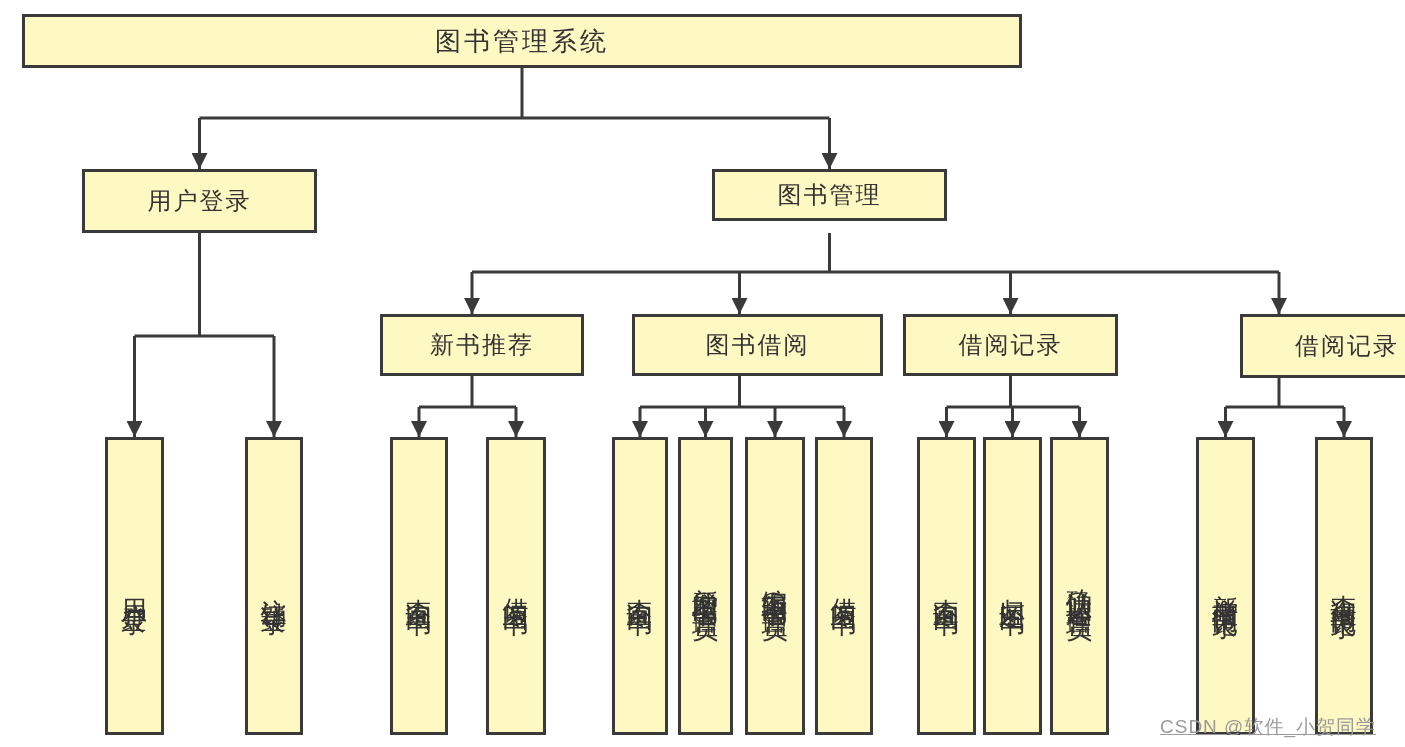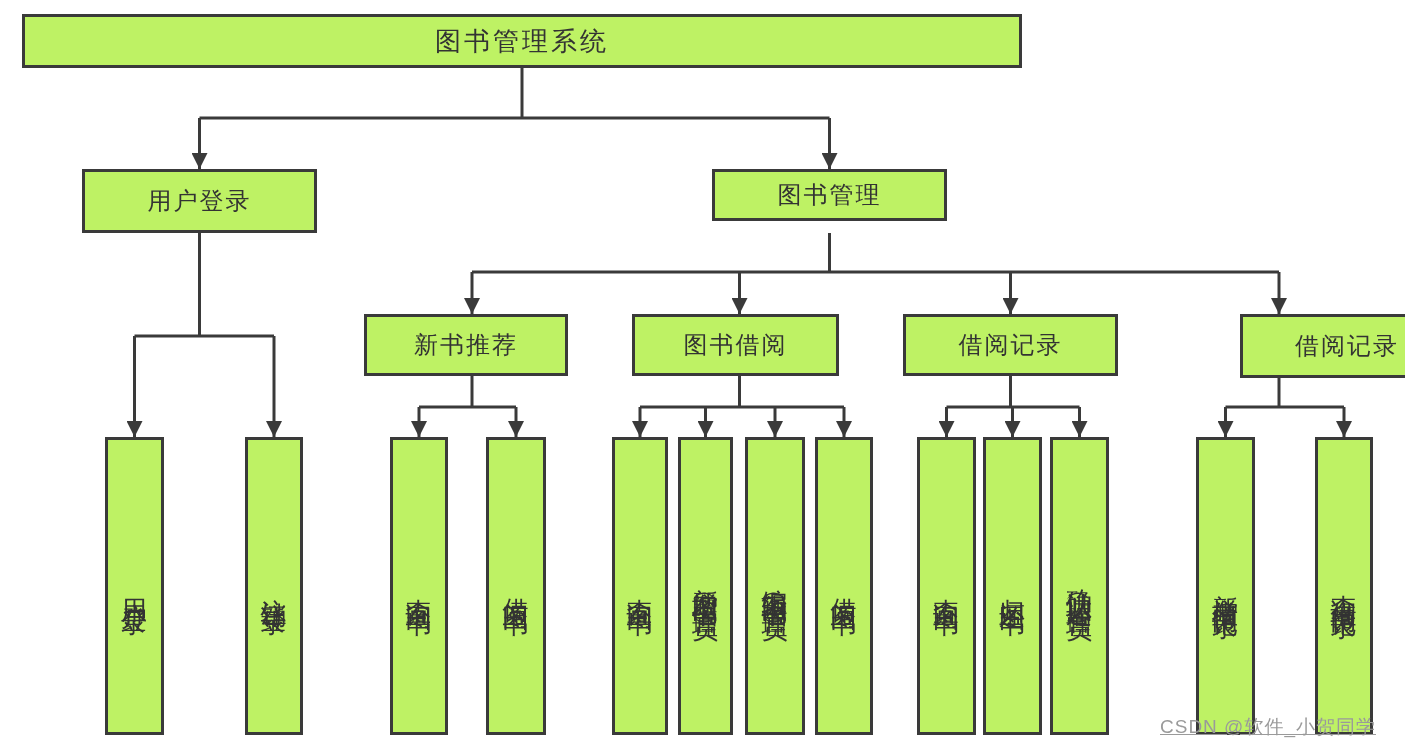--- a/index.html
+++ b/index.html
@@ -13,21 +13,21 @@
     position:relative;width:1405px;height:747px;background:var(--bg);
     font-family:"Liberation Sans","DejaVu Sans",sans-serif;overflow:hidden;
   }
   svg.connectors{position:absolute;left:0;top:0;width:1405px;height:747px;}
   svg.connectors line, svg.connectors path.wire{
     stroke:var(--line);stroke-width:3;fill:none;
   }
   .arrowhead{fill:var(--line);}
   .node{
     position:absolute;box-sizing:border-box;border:3px solid var(--line);
-    background:#bef264;display:flex;align-items:center;justify-content:center;
+    background:#fef9c3;display:flex;align-items:center;justify-content:center;
     color:var(--text);
   }
   .node.root-box span{font-size:26px;letter-spacing:3px;font-weight:500;}
   .node.hbox span{font-size:24px;letter-spacing:2px;font-weight:500;}
   .node.leaf span{
     writing-mode:vertical-rl;text-orientation:mixed;
     font-size:26px;letter-spacing:4px;font-weight:500;line-height:1;
   }
   .watermark{
     position:absolute;left:1160px;top:714px;color:var(--watermark);
@@ -105,24 +105,24 @@
     <span>图书管理系统</span>
   </div>
 
   <div class="node hbox" style="left:82px;top:169px;width:235px;height:64px">
     <span>用户登录</span>
   </div>
   <div class="node hbox" style="left:712px;top:169px;width:235px;height:52px">
     <span>图书管理</span>
   </div>
 
-  <div class="node hbox" style="left:364px;top:314px;width:204px;height:62px">
+  <div class="node hbox" style="left:380px;top:314px;width:204px;height:62px">
     <span>新书推荐</span>
   </div>
-  <div class="node hbox" style="left:632px;top:314px;width:207px;height:62px">
+  <div class="node hbox" style="left:632px;top:314px;width:251px;height:62px">
     <span>图书借阅</span>
   </div>
   <div class="node hbox" style="left:903px;top:314px;width:215px;height:62px">
     <span>借阅记录</span>
   </div>
   <div class="node hbox" style="left:1240px;top:314px;width:214px;height:64px">
     <span>借阅记录</span>
   </div>
 
   <div class="node leaf" style="left:105px;top:437px;width:59px;height:298px">

